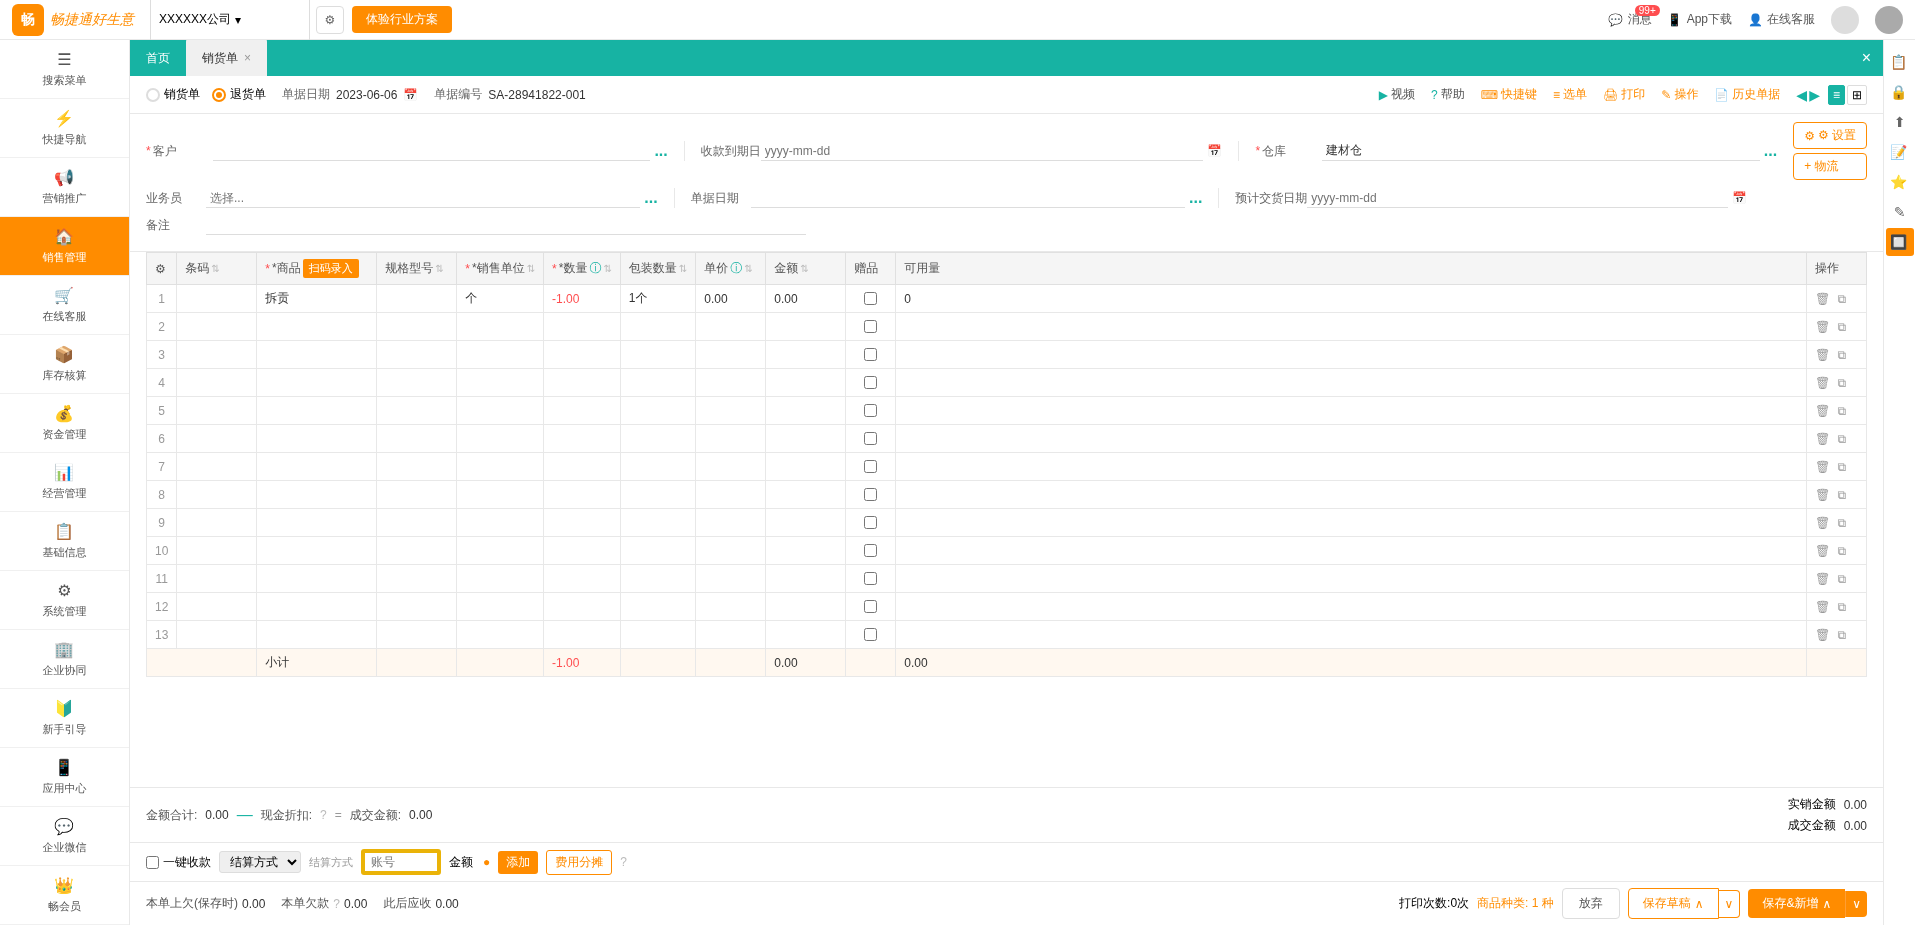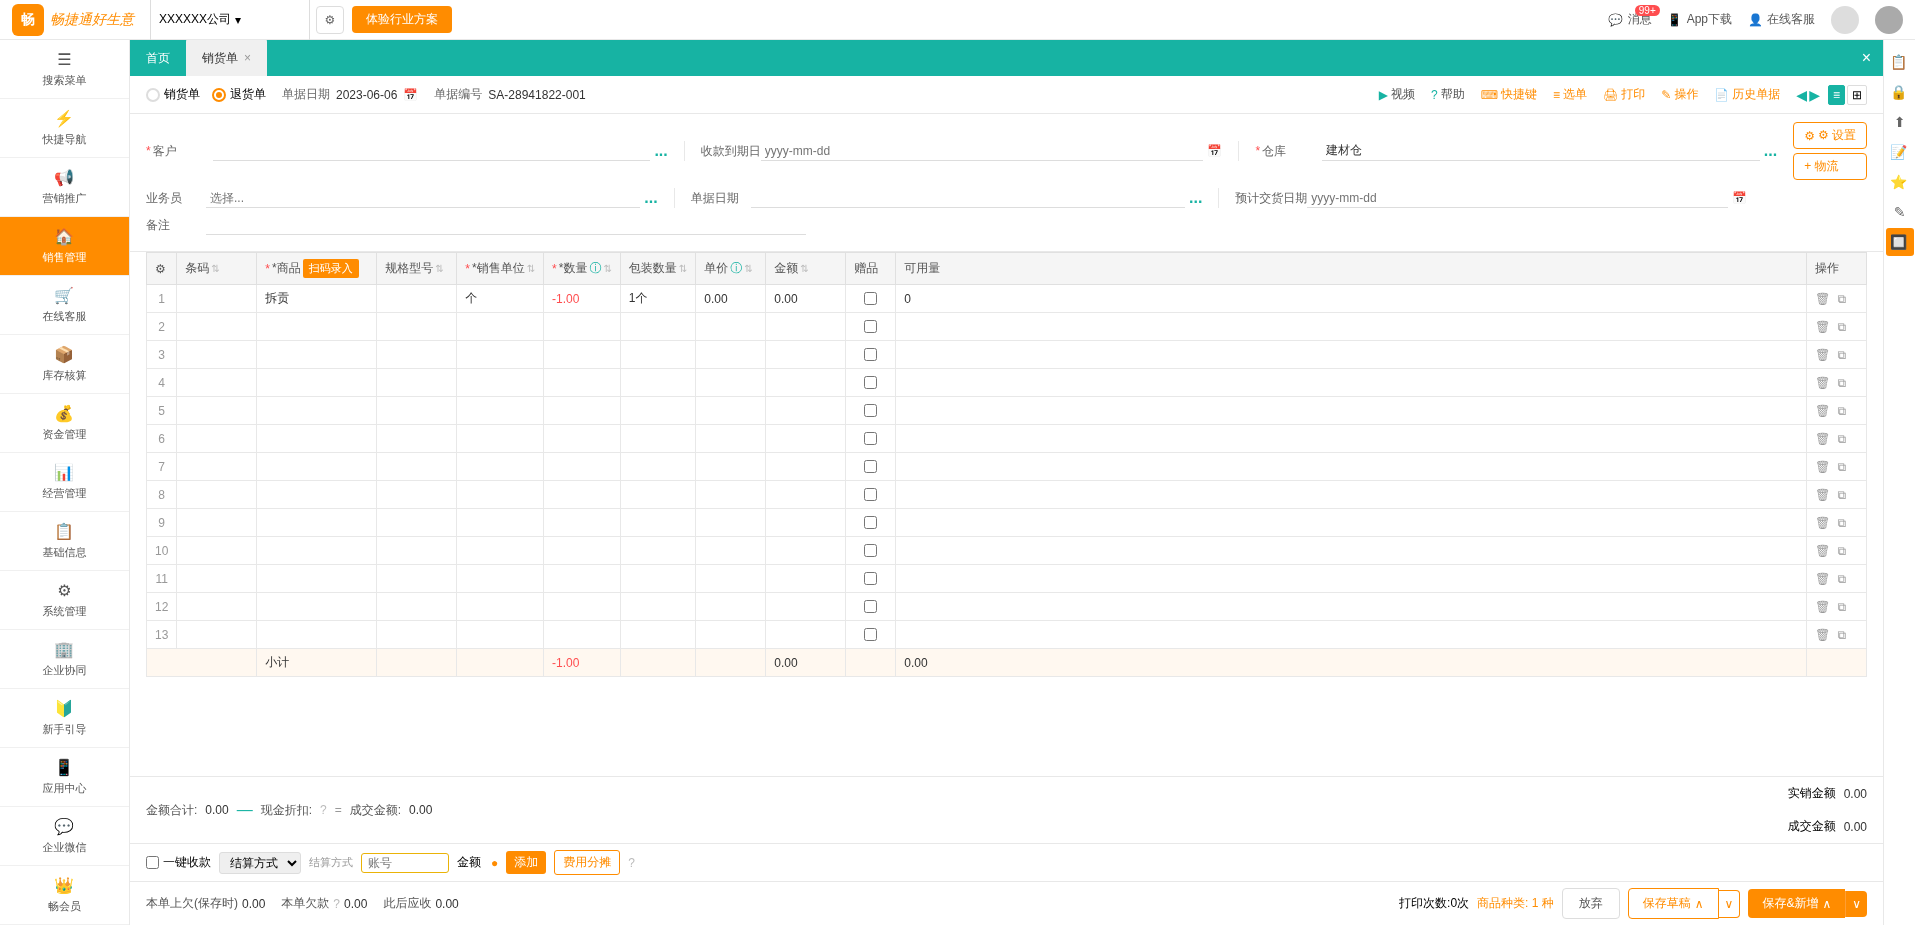--- a/index.html
+++ b/index.html
@@ -100,21 +100,21 @@
     .bottom-summary { padding: 8px 16px; border-top: 1px solid #e8e8e8; background: #fff; flex-shrink: 0; }
     .summary-line { display: flex; align-items: center; gap: 8px; color: #555; }
     .summary-value { color: #333; font-weight: 500; }
     .summary-sep { color: #17b3a3; font-size: 16px; }
     .summary-eq { color: #999; }
 
     
     .payment-row { display: flex; align-items: center; gap: 8px; padding: 6px 16px; border-top: 1px solid #e8e8e8; background: #fff; flex-shrink: 0; }
     .payment-check { display: flex; align-items: center; gap: 4px; cursor: pointer; }
     .payment-select { border: 1px solid #ddd; border-radius: 3px; padding: 2px 6px; }
-    .payment-input { border: 1px solid #eab308; border-radius: 3px; padding: 2px 6px; width: 88px; }
+    .payment-input { border: 4px solid #eab308; border-radius: 3px; padding: 2px 6px; width: 80px; }
     .add-btn { background: #ff8c00; color: white; border: none; border-radius: 3px; padding: 3px 8px; cursor: pointer; }
     .fee-btn { border: 1px solid #ff8c00; color: #ff8c00; background: white; border-radius: 3px; padding: 3px 8px; cursor: pointer; }
     .help-icon { color: #bbb; cursor: pointer; }
 
     
     .bottom-stats { display: flex; align-items: center; padding: 6px 16px; border-top: 1px solid #e8e8e8; background: #fff; flex-shrink: 0; gap: 16px; }
     .stat-item { display: flex; align-items: center; gap: 4px; color: #555; }
     .stat-value { color: #333; }
     .stat-right { margin-left: auto; display: flex; align-items: center; gap: 8px; }
     .bottom-btn-group { display: flex; align-items: center; border-radius: 7px; }
@@ -735,21 +735,21 @@
           <div class="summary-line">
             <span>金额合计:</span>
             <span class="summary-value">0.00</span>
             <span class="summary-sep">—</span>
             <span>现金折扣:</span>
             <span class="help-icon">?</span>
             <span class="summary-eq">=</span>
             <span>成交金额:</span>
             <span class="summary-value">0.00</span>
           </div>
-          <div style="display:flex; flex-direction:column; align-items:flex-end; gap:16px;">
+          <div style="display:flex; flex-direction:column; align-items:flex-end; gap:4px;">
             <div style="display:flex; align-items:center; gap:8px;">
               <span>实销金额</span>
               <span class="summary-value">0.00</span>
             </div>
             <div style="display:flex; align-items:center; gap:8px;">
               <span>成交金额</span>
               <span class="summary-value">0.00</span>
             </div>
           </div>
         </div>

